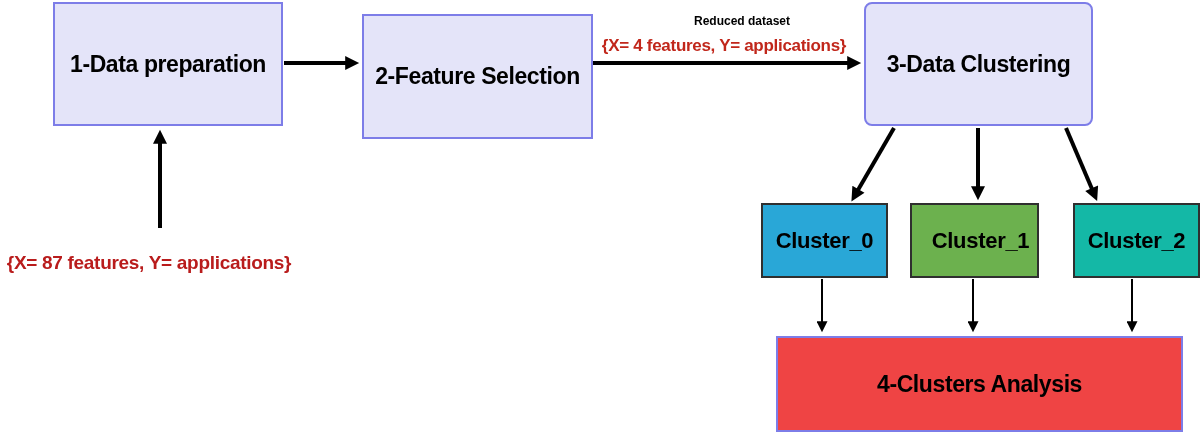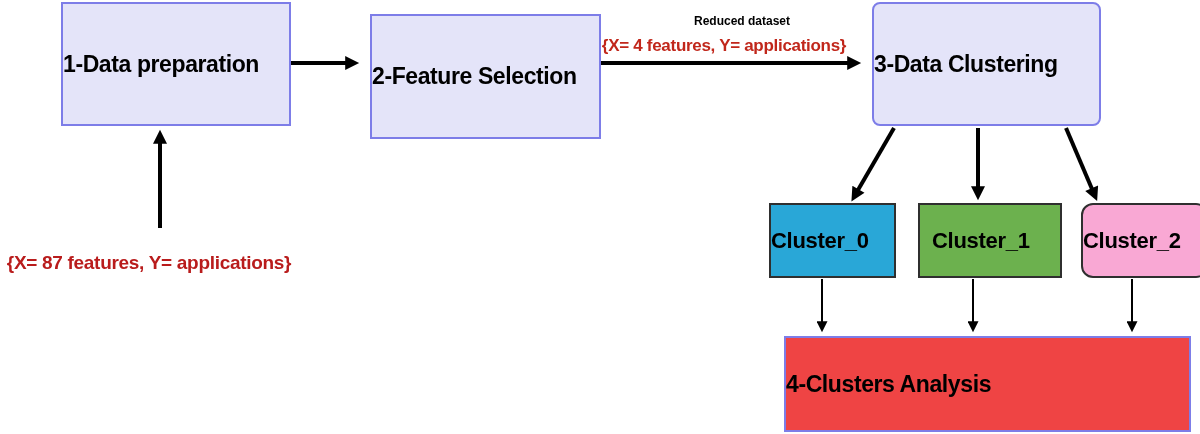--- a/index.html
+++ b/index.html
@@ -23,41 +23,41 @@
     left: 0; top: 0;
     width: 1200px;
     height: 434px;
     pointer-events: none;
   }
   .node {
     position: absolute;
     box-sizing: border-box;
     display: flex;
     align-items: center;
+    justify-content: center;
     font-weight: bold;
     color: #000000;
     text-align: center;
-    margin-left: 8px;
   }
   .node.light {
     border: 2px solid #7d7de8;
     background: #e4e4f9;
     font-size: 23px;
     letter-spacing: -0.4px;
   }
   .node.cluster {
     border: 2px solid #be185d;
     font-size: 22px;
     letter-spacing: -0.3px;
   }
   .n-step1 { left: 53px;  top: 2px;   width: 230px; height: 124px; }
   .n-step2 { left: 362px; top: 14px;   width: 231px; height: 125px; }
   .n-step3 { left: 864px; top: 2px;   width: 229px; height: 124px; border-radius: 8px; }
   .n-c0    { left: 761px; top: 203px; width: 127px; height: 75px;  }
-  .n-c1    { left: 910px; top: 203px; width: 144px; height: 75px; padding-left: 12px;  }
+  .n-c1    { left: 910px; top: 203px; width: 129px; height: 75px; padding-left: 12px;  }
   .n-c2    { left: 1073px;top: 203px; width: 127px; height: 75px;  }
   .n-step4 { left: 776px; top: 336px; width: 407px; height: 96px;  }
 
   .annotation {
     position: absolute;
     font-weight: bold;
     white-space: nowrap;
     color: #000000;
   }
   .ann-initial-title  { left: 155px; top: 227px; transform: translateX(-50%); font-size: 21px; }
@@ -103,21 +103,21 @@
   </div>
 
   <div class="node cluster n-c0" style="background-color: rgb(41, 167, 215); border-color: rgb(47, 47, 47);">
     <span>Cluster_0</span>
   </div>
 
   <div class="node cluster n-c1" style="background-color: rgb(108, 177, 78); border-color: rgb(47, 47, 47);">
     <span>Cluster_1</span>
   </div>
 
-  <div class="node cluster n-c2" style="background-color: #f9a8d4; border-color: rgb(47, 47, 47); border-radius: 12px;">
+  <div class="node cluster n-c2" style="background-color: #14b8a6; border-color: rgb(47, 47, 47);">
     <span>Cluster_2</span>
   </div>
 
   <div class="node light n-step4" style="background-color: #ef4444; border-color: rgb(125, 125, 232);">
     <span>4-Clusters Analysis</span>
   </div>
 
 
   <div class="annotation ann-initial-detail" style="color: #b91c1c;">{X= 87 features, Y= applications}</div>
 

